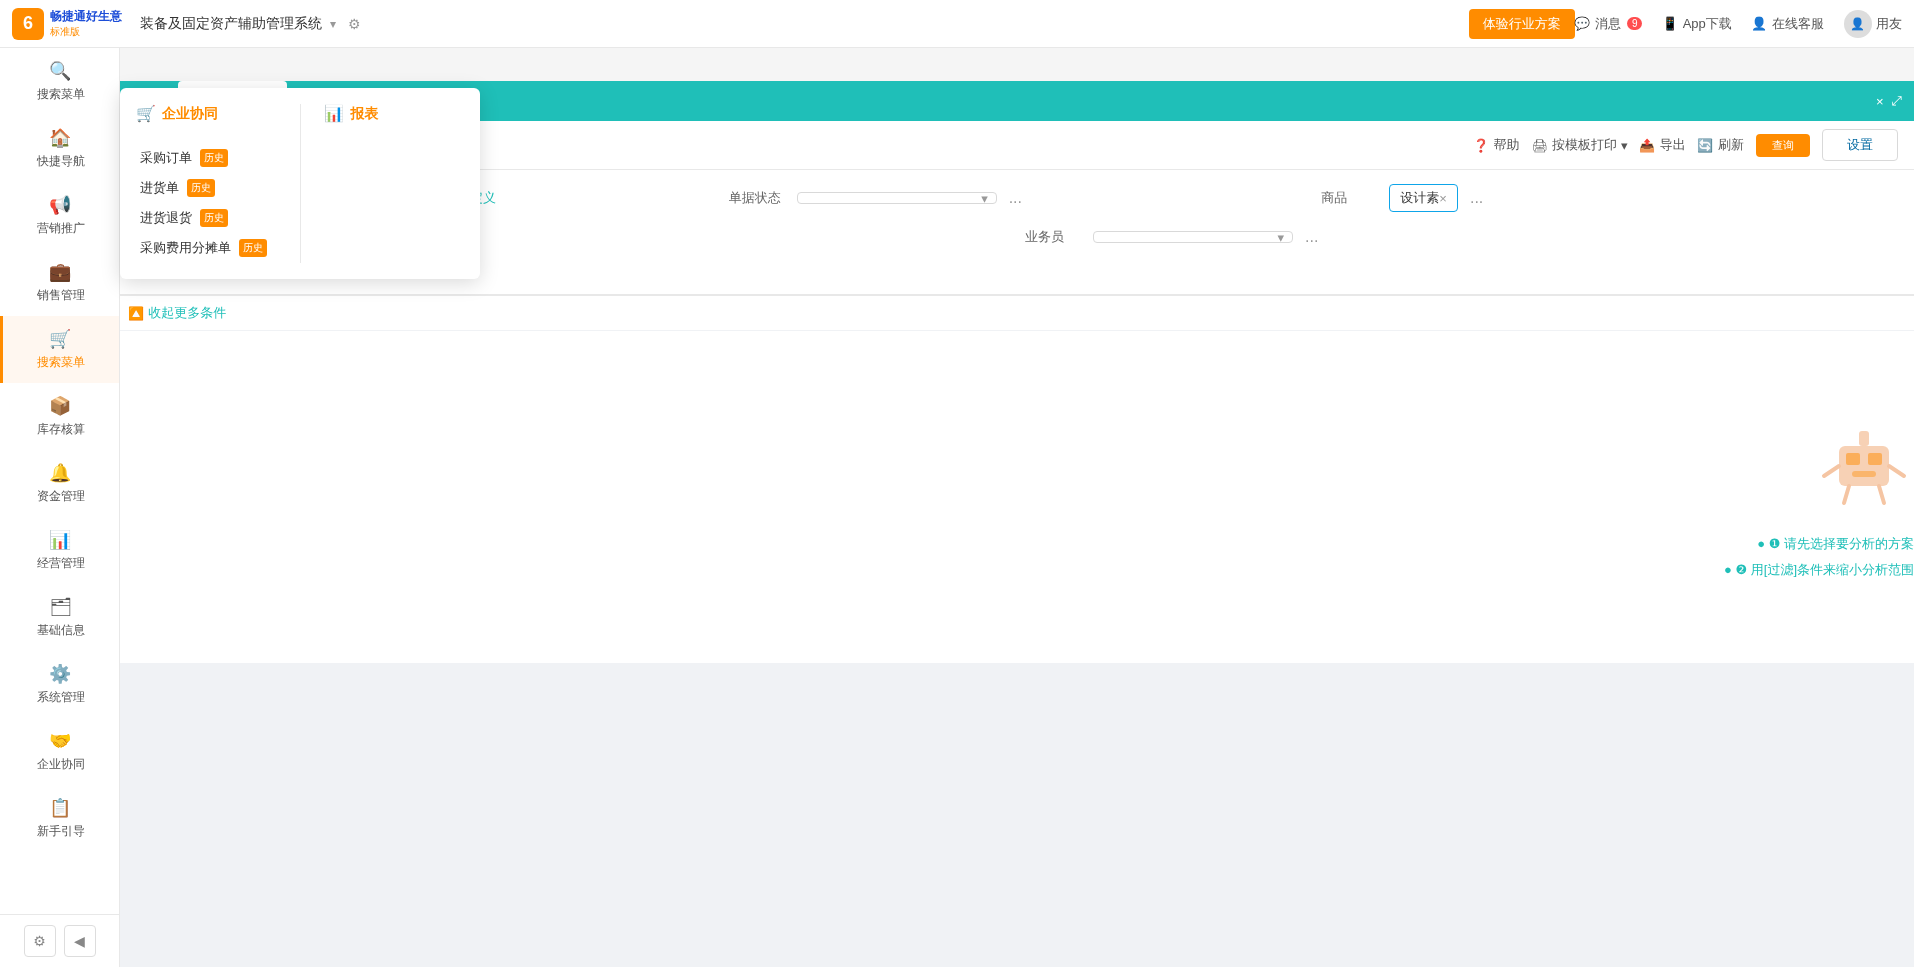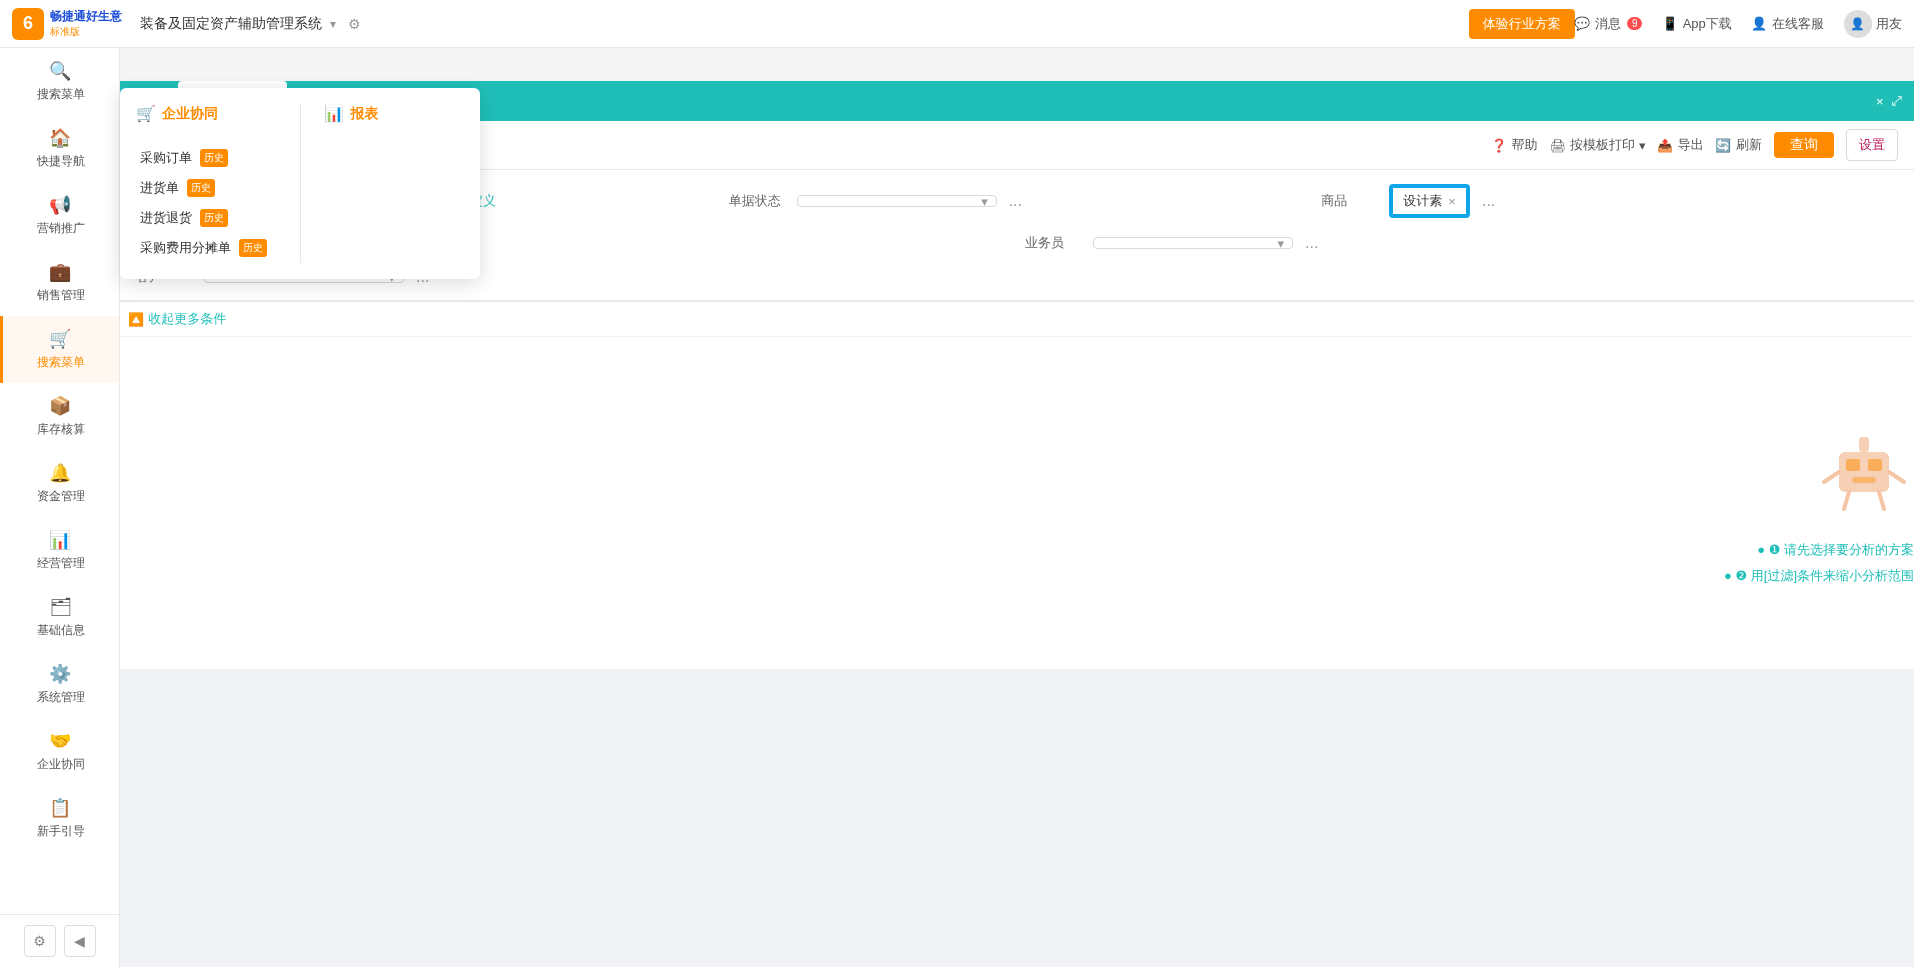--- a/index.html
+++ b/index.html
@@ -211,26 +211,25 @@
     .filter-label {
       color: #666;
       font-size: 13px;
       white-space: nowrap;
       min-width: 60px;
     }
     .filter-tag {
       display: inline-flex;
       align-items: center;
       background: #fff;
-      border: 4px solid #0ea5e9;
+      border: 1px solid #0ea5e9;
       border-radius: 4px;
       padding: 4px 10px;
       font-size: 13px;
       color: #333;
-      gap: 6px;
     }
     .filter-tag .x { color: #999; cursor: pointer; }
     .date-range {
       display: flex;
       align-items: center;
       gap: 6px;
       border: 1px solid #d9d9d9;
       border-radius: 4px;
       padding: 5px 10px;
       background: #fff;
@@ -294,28 +293,28 @@
       cursor: pointer;
       font-size: 13px;
     }
     .toolbar-btn-orange {
       background: #ff8c00;
       color: #fff;
       border: none;
       border-radius: 4px;
       padding: 4px 16px;
       cursor: pointer;
-      font-size: 14px;
+      font-size: 11px;
     }
     .toolbar-btn-outline {
       background: #fff;
-      color: #be185d;
+      color: #0369a1;
       border: 1px solid #d9d9d9;
       border-radius: 4px;
-      padding: 6px 12px;
+      padding: 6px 24px;
       cursor: pointer;
       font-size: 13px;
     }
 
     
     .empty-state {
       display: flex;
       flex-direction: column;
       align-items: flex-end;
       justify-content: center;

